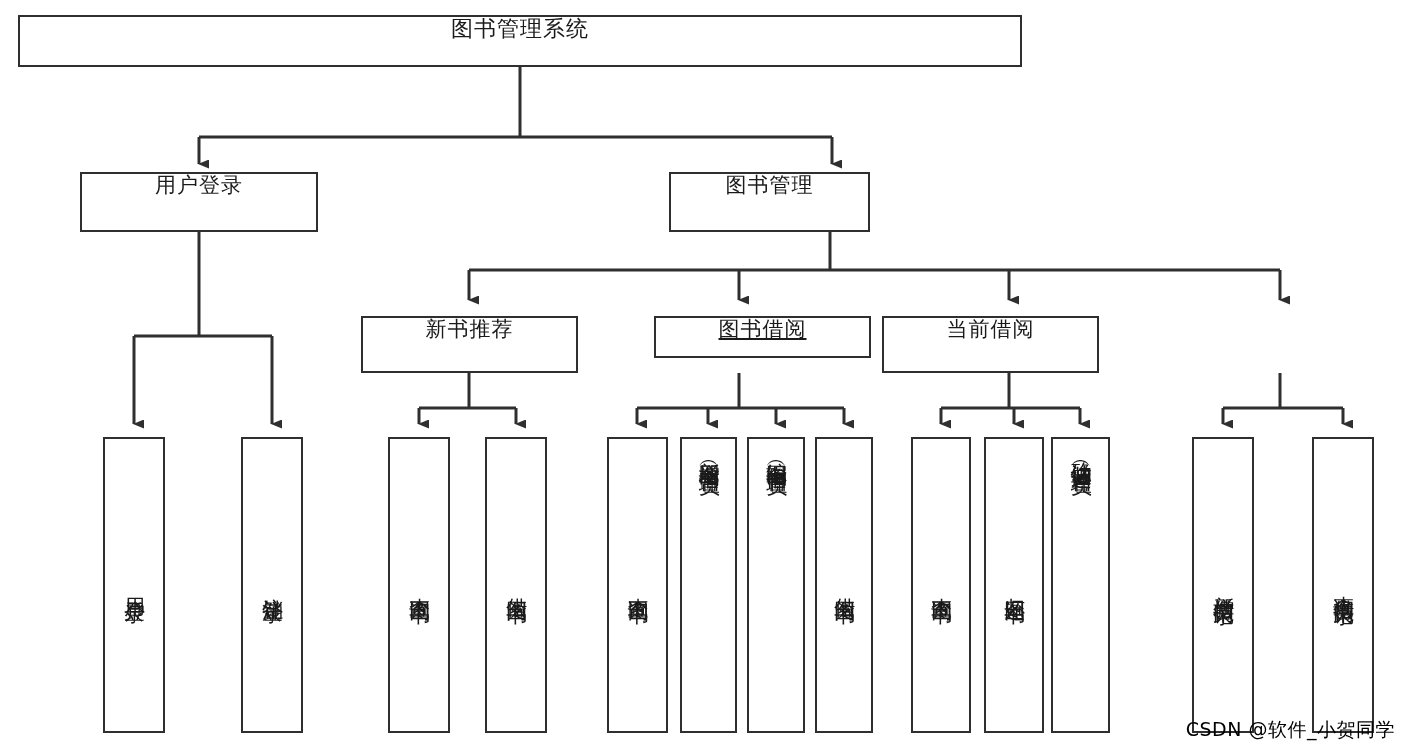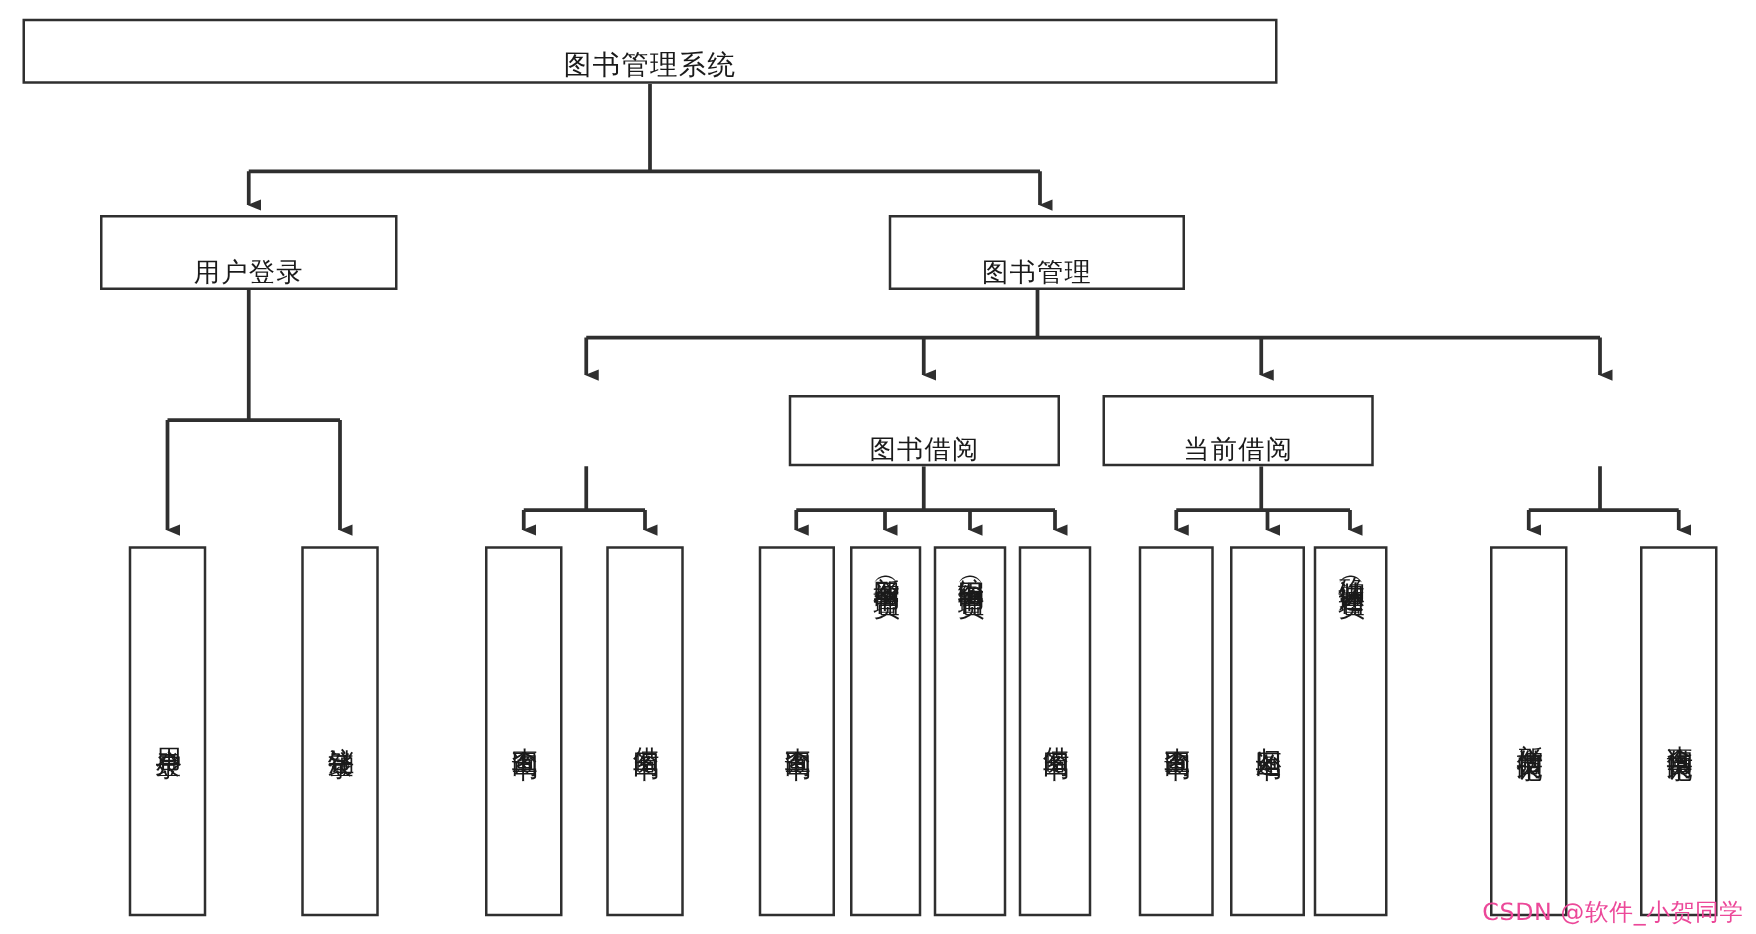--- a/index.html
+++ b/index.html
@@ -25,21 +25,21 @@
     width: 1405px;
     height: 747px;
   }
   
   .node {
     position: absolute;
     box-sizing: border-box;
     border: 2px solid #2f2f2f;
     background: #ffffff;
     display: flex;
-    align-items: flex-end;
+    align-items: flex-start;
     justify-content: center;
     color: #1a1a1a;
   }
   .node-h {
     font-size: 21px;
     line-height: 1.1;
     letter-spacing: 1px;
     white-space: nowrap;
   }
   .node-root .label-h { font-size: 22px; }
@@ -63,21 +63,21 @@
   }
   .node-v.top-aligned .label-v {
     margin-top: 2px;
   }
   
   #watermark {
     position: absolute;
     right: 10px;
     bottom: 4px;
     font-size: 19px;
-    color: #ec4899;
+    color: #000000;
     letter-spacing: 0.5px;
     white-space: nowrap;
     pointer-events: none;
   }
 </style>
 </head>
 <body>
 
 <div id="diagram-root">
 
@@ -136,26 +136,29 @@
   </svg>
 
   <div class="node node-h node-root" style="left:18px;  top:15px;  width:1004px; height:52px;">
     <span class="label-h">图书管理系统</span>
   </div>
 
   <div class="node node-h" style="left:80px; top:172px; width:238px; height:60px;">
     <span class="label-h">用户登录</span>
   </div>
 
-  <div class="node node-h" style="left:711px; top:172px; width:237px; height:60px;">
+  <div class="node node-h" style="left:669px; top:172px; width:201px; height:60px;">
     <span class="label-h">图书管理</span>
   </div>
 
-
-  <div class="node node-h" style="left:631px; top:316px; width:217px; height:57px;">
+  <div class="node node-h" style="left:361px; top:316px; width:217px; height:57px;">
+    <span class="label-h">新书推荐</span>
+  </div>
+
+  <div class="node node-h" style="left:654px; top:316px; width:217px; height:42px;text-decoration:underline;">
     <span class="label-h">图书借阅</span>
   </div>
 
   <div class="node node-h" style="left:882px; top:316px; width:217px; height:57px;">
     <span class="label-h">当前借阅</span>
   </div>
 
 
   <div class="node node-v" style="left:103px; top:437px; width:62px; height:296px;">
     <span class="label-v">用户登录</span>

